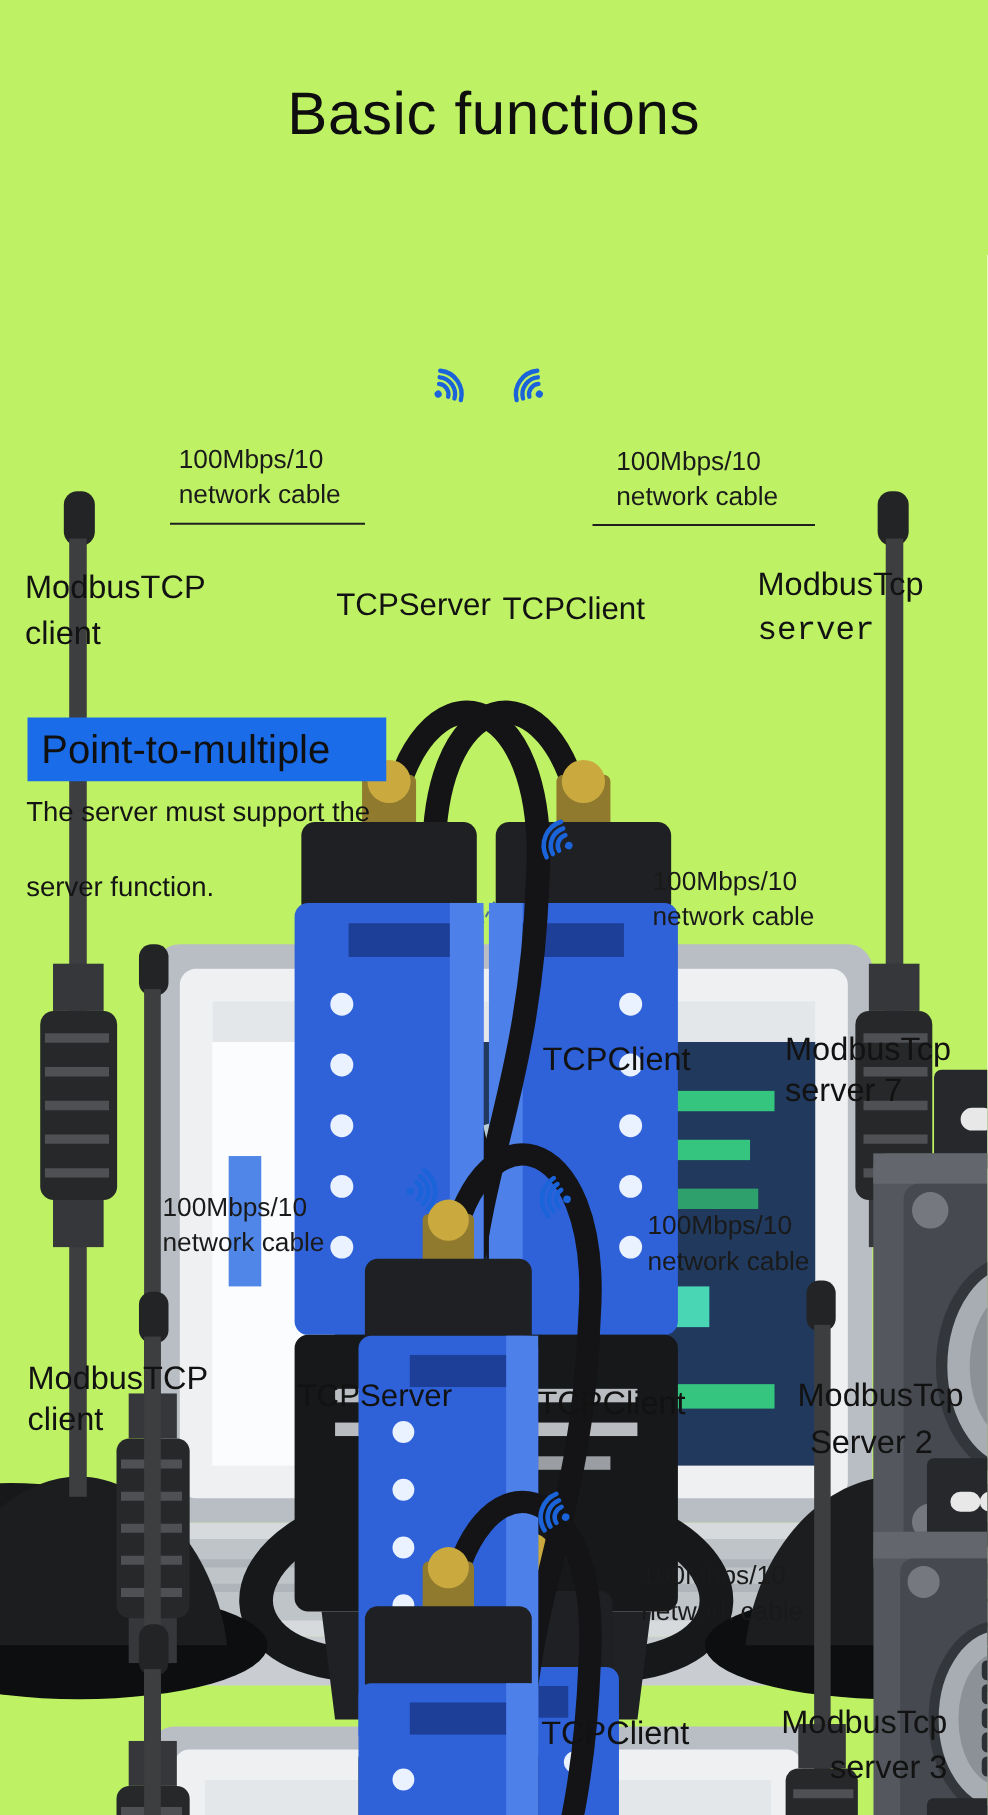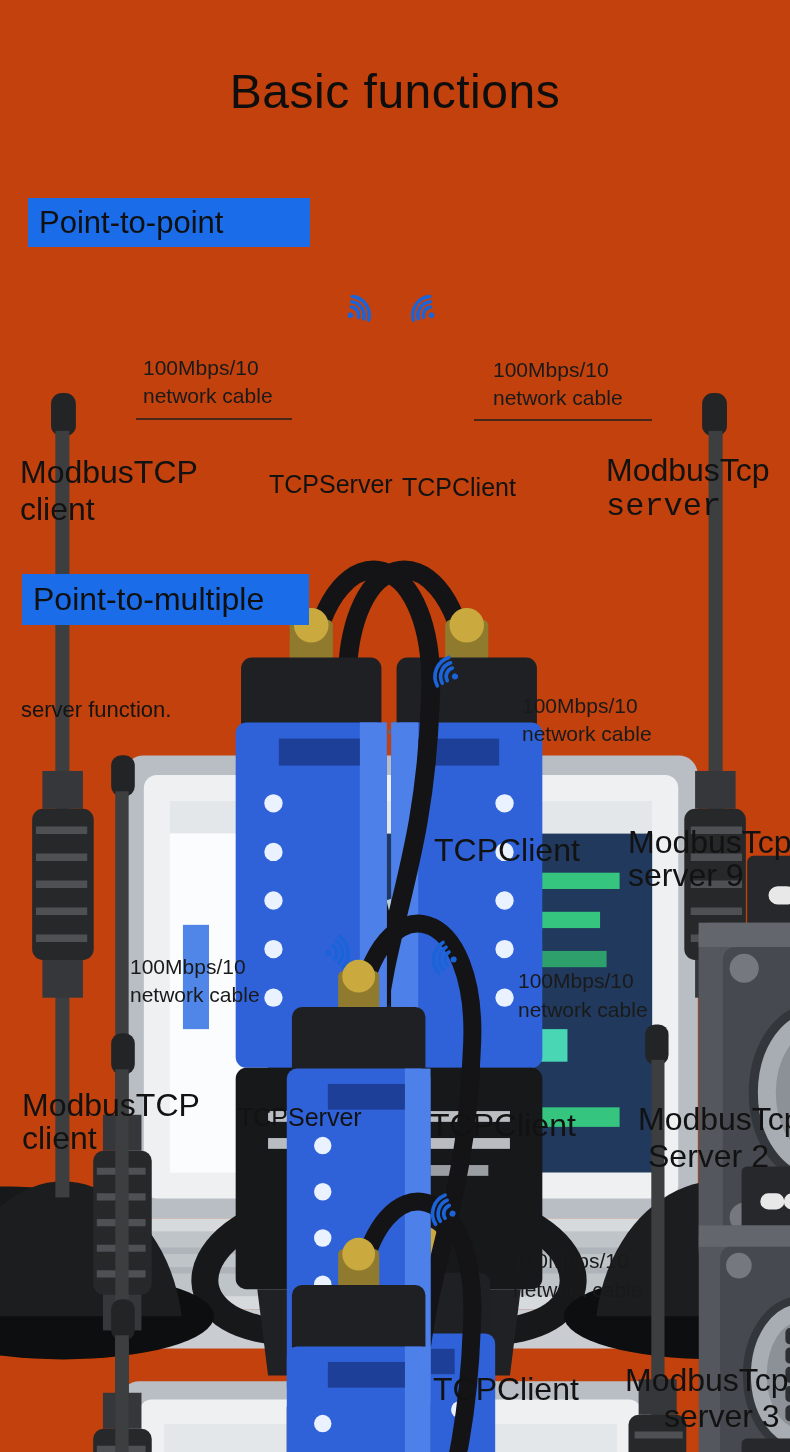--- a/index.html
+++ b/index.html
@@ -1,30 +1,30 @@
 <!DOCTYPE html>
 <html style="--highlight: #1a6ce9; --wifi: #1b63d8; --dash: #4c7095; --line: #1f1f1f; --device_blue: #2f62d8;"><head>
 <meta charset="utf-8">
 <style>
   html,body{margin:0;padding:0;background:#ffffff;}
   #stage{
-    position:relative;width:790px;height:1452px;background:#c2410c;overflow:hidden;
+    position:relative;width:790px;height:1452px;background:#bef264;overflow:hidden;
     font-family:"Liberation Sans","DejaVu Sans",sans-serif;color:#151515;
   }
   #gfx{position:absolute;left:0;top:0;z-index:1;}
   .txt{position:absolute;z-index:2;white-space:nowrap;line-height:1.08;}
   .title{width:790px;text-align:center;font-size:48px;font-weight:500;color:#0e0e0e;letter-spacing:0.5px;}
   .heading{
     background:var(--highlight,#1a6ce9);color:#101010;font-size:31px;font-weight:500;
     display:flex;align-items:center;padding-left:11px;box-sizing:border-box;
   }
   .note{font-size:22px;color:#141414;}
   .cable{font-size:21px;color:#1a1a1a;text-align:center;}
   .devlabel{font-size:25px;color:#121212;}
-  .biglabel{font-size:32px;color:#121212;}
+  .biglabel{font-size:26px;color:#121212;}
 </style>
 </head>
 <body>
 
 <div id="stage">
 
   <svg id="gfx" width="790" height="1452" viewBox="0 0 790 1452">
     <defs>
 
       <symbol id="wifi" viewBox="0 -4 46 44" overflow="visible">
@@ -165,46 +165,46 @@
     <use href="#wifi" width="46" height="44" transform="translate(342,292) scale(0.75) rotate(-35 23 18)"></use>
     <use href="#wifi" width="46" height="44" transform="translate(440,292) scale(-0.75,0.75) rotate(-35 23 18)"></use>
     <use href="#wifi" width="46" height="44" transform="translate(323,934) scale(0.8) rotate(-6 23 18)"></use>
     <use href="#wifi" width="46" height="44" transform="translate(462,654) scale(-0.8,0.8) rotate(-22 23 18)"></use>
     <use href="#wifi" width="46" height="44" transform="translate(459,940) scale(-0.8,0.8) rotate(-8 23 18)"></use>
     <use href="#wifi" width="46" height="44" transform="translate(459,1192) scale(-0.8,0.8) rotate(-18 23 18)"></use>
   </svg>
 
   <div class="txt title" style="left:0;top:66px;">Basic functions</div>
 
-  <div class="txt heading" style="left:28px;top:198px;width:282px;height:49px;">Point-to-point</div>
 
   <div class="txt biglabel" style="left:20px;top:455px;">ModbusTCP</div>
   <div class="txt biglabel" style="left:20px;top:492px;">client</div>
 
   <div class="txt cable" style="left:143px;top:357px;">100Mbps/10</div>
   <div class="txt cable" style="left:143px;top:385px;">network cable</div>
 
   <div class="txt devlabel" style="left:269px;top:471px;">TCPServer</div>
   <div class="txt devlabel" style="left:402px;top:474px;">TCPClient</div>
 
   <div class="txt cable" style="left:493px;top:359px;">100Mbps/10</div>
   <div class="txt cable" style="left:493px;top:387px;">network cable</div>
 
   <div class="txt biglabel" style="left:606px;top:453px;">ModbusTcp</div>
   <div class="txt biglabel" style="left:606px;top:490px;font-family:Liberation Mono, monospace;">server</div>
 
   <div class="txt heading" style="left:22px;top:574px;width:287px;height:51px;font-size:32px;">Point-to-multiple</div>
 
+  <div class="txt note" style="left:21px;top:638px;">The server must support the</div>
   <div class="txt note" style="left:21px;top:698px;">server function.</div>
 
   <div class="txt cable" style="left:522px;top:695px;">100Mbps/10</div>
   <div class="txt cable" style="left:522px;top:723px;">network cable</div>
   <div class="txt biglabel" style="left:434px;top:833px;">TCPClient</div>
   <div class="txt biglabel" style="left:628px;top:825px;">ModbusTcp</div>
-  <div class="txt biglabel" style="left:628px;top:858px;">server 9</div>
+  <div class="txt biglabel" style="left:628px;top:858px;">server 7</div>
 
   <div class="txt cable" style="left:130px;top:956px;">100Mbps/10</div>
   <div class="txt cable" style="left:130px;top:984px;">network cable</div>
   <div class="txt biglabel" style="left:22px;top:1088px;">ModbusTCP</div>
   <div class="txt biglabel" style="left:22px;top:1121px;">client</div>
   <div class="txt devlabel" style="left:238px;top:1104px;">TCPServer</div>
 
   <div class="txt cable" style="left:518px;top:970px;">100Mbps/10</div>
   <div class="txt cable" style="left:518px;top:999px;">network cable</div>
   <div class="txt biglabel" style="left:430px;top:1108px;">TCPClient</div>

